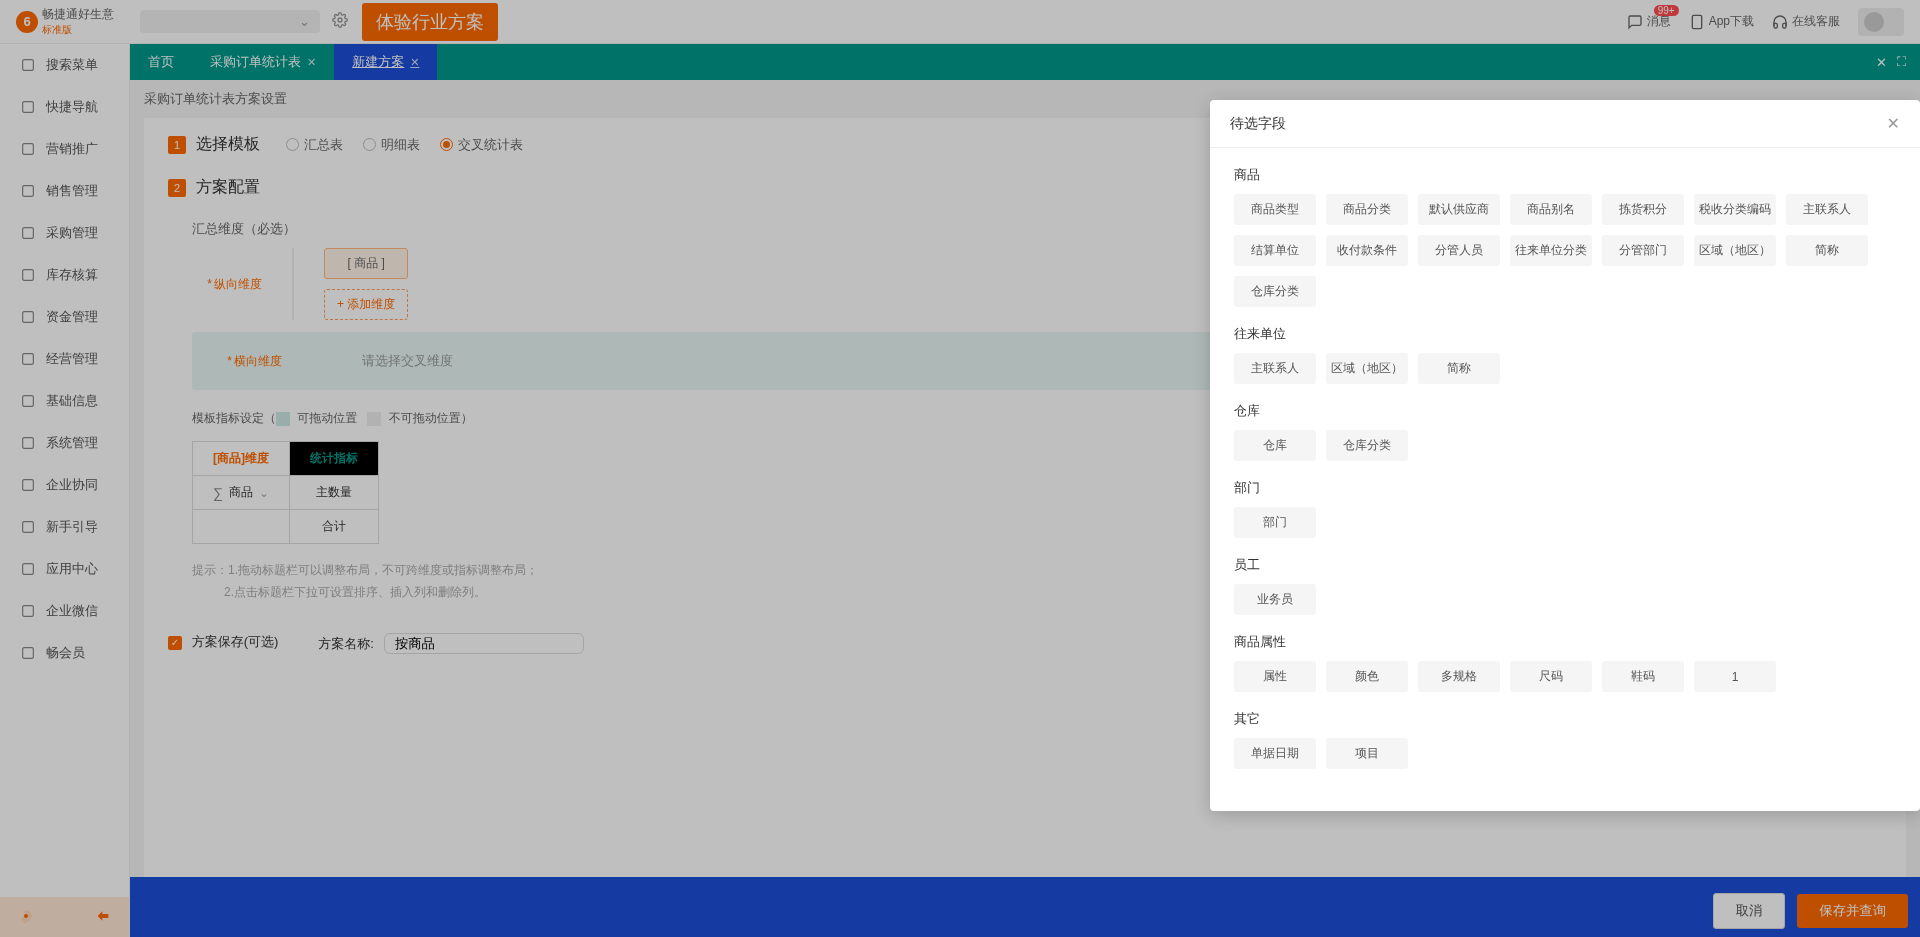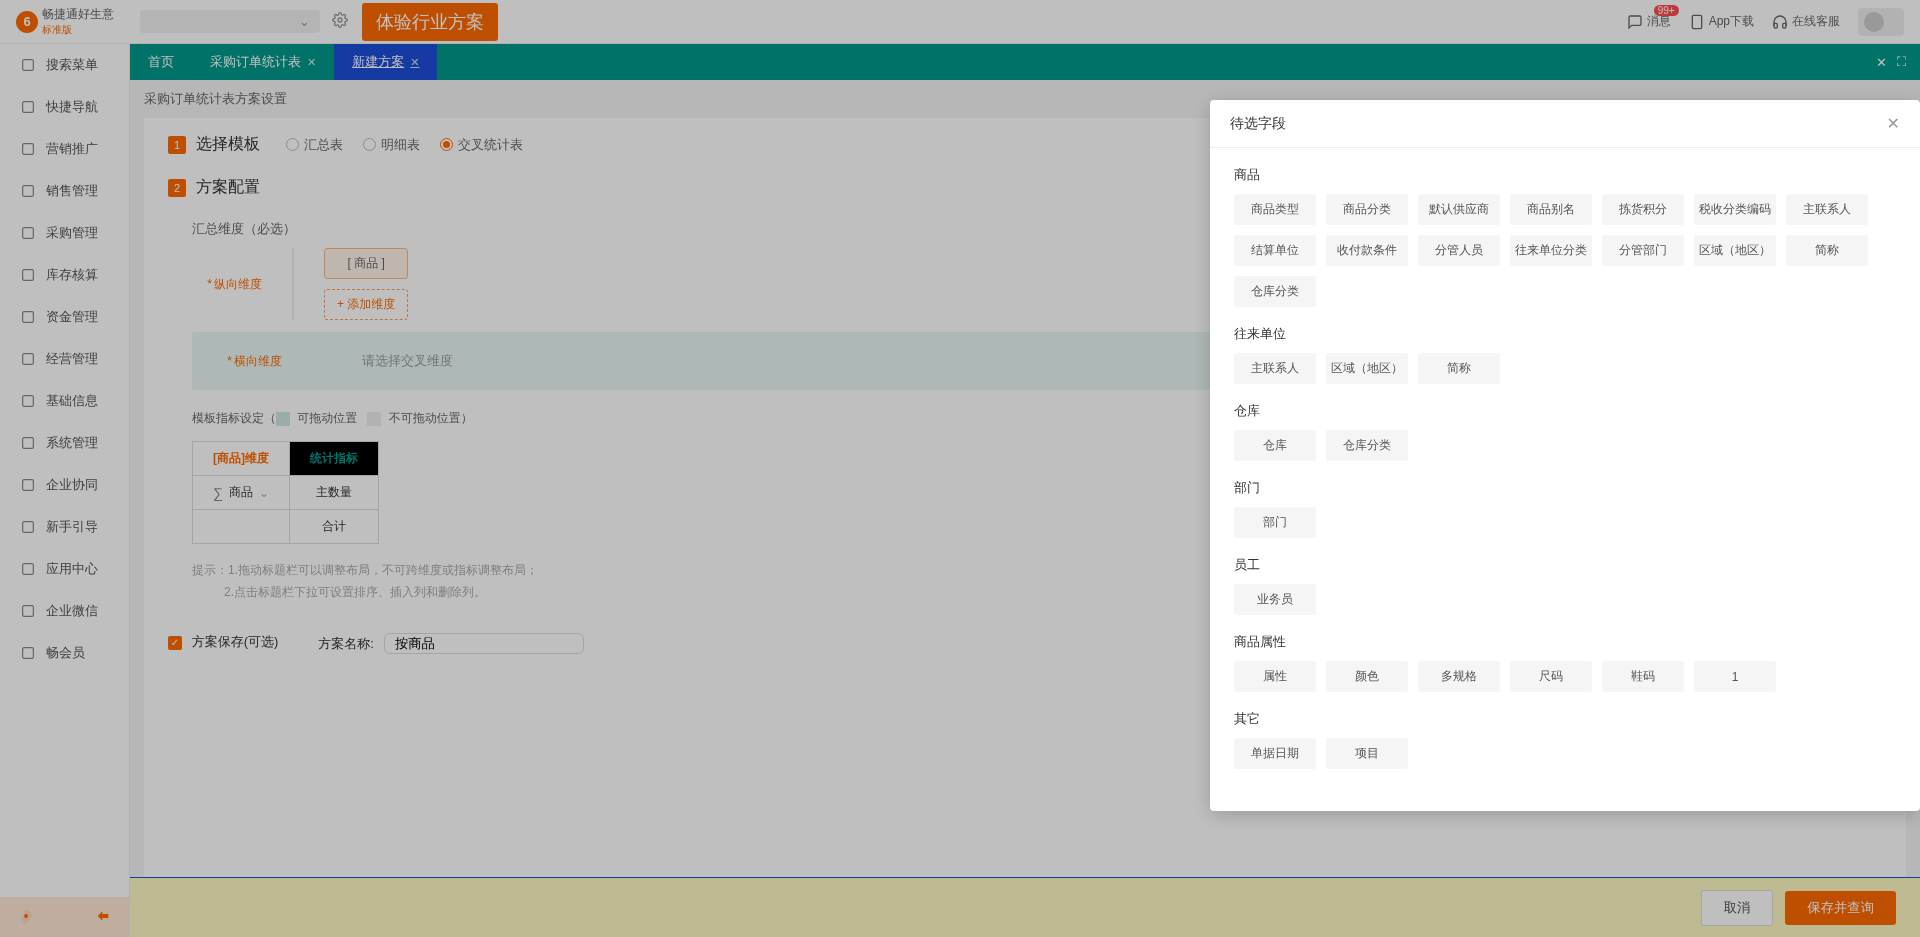--- a/index.html
+++ b/index.html
@@ -71,21 +71,21 @@
 .th-stat { color: #00998a; background: #000000; }
 .cell-dim { display: flex; align-items: center; gap: 6px; }
 .sigma { font-size: 14px; color: #888; }
 
 .hints { margin-top: 16px; color: #aaa; font-size: 12px; line-height: 1.8; }
 
 .save-section { margin-top: 20px; display: flex; align-items: center; gap: 20px; flex-direction: row; align-items: flex-start; }
 .checkbox-orange { width: 14px; height: 14px; background: #ff6a00; display: inline-flex; align-items: center; justify-content: center; color: #fff; font-size: 10px; border-radius: 2px; margin-right: 6px; }
 .input-text { border: 1px solid #ddd; padding: 2px 10px; width: 200px; border-radius: 6px; }
 
-.footer-bar { height: 60px; background: #fef9c3; border-top: 1px solid #1d4ed8; display: flex; align-items: center; justify-content: flex-end; padding: 0 24px; gap: 12px; }
+.footer-bar { height: 60px; background: #1d4ed8; border-top: 7px solid #1d4ed8; display: flex; align-items: center; justify-content: flex-end; padding: 0 12px; gap: 12px; }
 .btn-default { background: #fff; border: 1px solid #ddd; padding: 8px 22px; border-radius: 3px; cursor: pointer; color: #555; }
 .btn-primary { background: #ff6a00; color: #fff; border: none; padding: 8px 22px; border-radius: 3px; cursor: pointer; }
 
 
 .modal-overlay { position: fixed; inset: 0; background: rgba(0,0,0,0.25); display: flex; align-items: flex-start; justify-content: flex-end; padding-top: 100px; z-index: 1000; }
 .modal { background: #fff; width: 710px; border-radius: 4px; box-shadow: 0 4px 20px rgba(0,0,0,0.2); max-height: 80vh; display: flex; flex-direction: column; }
 .modal-header { padding: 14px 20px; border-bottom: 1px solid #eee; display: flex; align-items: center; }
 .modal-title { font-size: 14px; color: #333; }
 .modal-close { margin-left: auto; cursor: pointer; color: #999; font-size: 16px; }
 .modal-body { padding: 18px 24px 24px; overflow-y: auto; }

